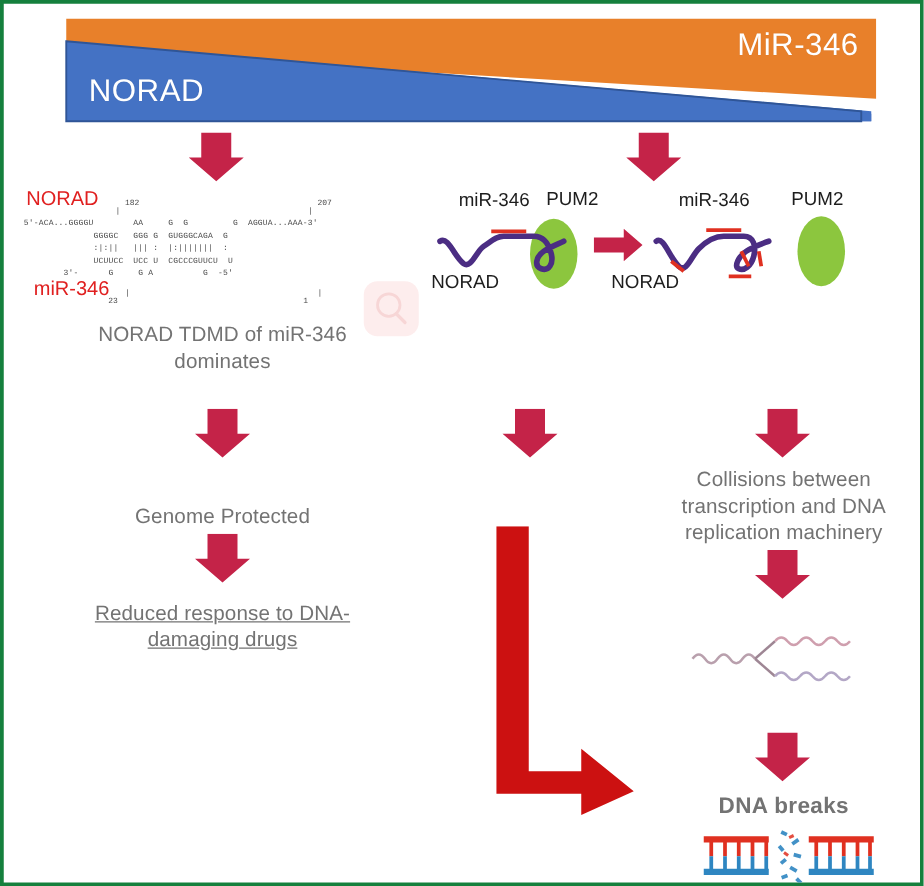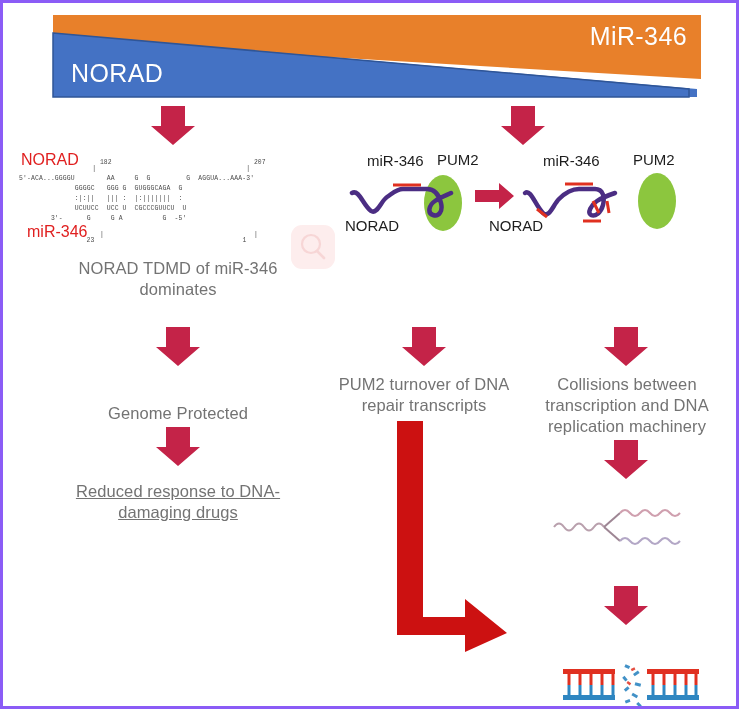--- a/index.html
+++ b/index.html
@@ -8,21 +8,21 @@
     background: #ffffff;
   }
   body {
     font-family: "Liberation Sans", sans-serif;
   }
   #figure {
     position: relative;
     width: 739px;
     height: 709px;
     background: #ffffff;
-    border: 3px solid #8b5cf6;
+    border: 3px solid #15803d;
     box-sizing: border-box;
     overflow: hidden;
   }
 
   
   .wedge-area {
     position: absolute;
     left: 46px;
     top: 8px;
     width: 652px;
@@ -238,21 +238,20 @@
         <polygon points="11,0 35,0 35,20 45,20 23,39 1,20 11,20" fill="#C42348"></polygon>
       </svg>
   </div>
   <div class="arrow-down" style="left:600px; top:324px;">
     <svg width="46" height="40" viewBox="0 0 46 40">
         <polygon points="11,0 35,0 35,20 45,20 23,39 1,20 11,20" fill="#C42348"></polygon>
       </svg>
   </div>
 
   <div class="node" style="left:40px; top:400px; width:270px;">Genome Protected</div>
-  <div class="node" style="left:326px; top:371px; width:190px;">PUM2 turnover of DNA repair transcripts</div>
   <div class="node" style="left:524px; top:371px; width:200px;">Collisions between transcription and DNA replication machinery</div>
 
   <div class="arrow-down" style="left:152px; top:424px;">
     <svg width="46" height="40" viewBox="0 0 46 40">
         <polygon points="11,0 35,0 35,20 45,20 23,39 1,20 11,20" fill="#C42348"></polygon>
       </svg>
   </div>
   <div class="arrow-down" style="left:600px; top:437px;">
     <svg width="46" height="40" viewBox="0 0 46 40">
         <polygon points="11,0 35,0 35,20 45,20 23,39 1,20 11,20" fill="#C42348"></polygon>
@@ -276,20 +275,21 @@
       <path d="M68,38 q5,-6 10,0 q5,6 10,0 q5,-6 10,0 q5,6 10,0 q5,-6 10,0 q5,6 10,0" fill="none" stroke="#b3a7c6" stroke-width="2"></path>
     </svg>
   </div>
 
   <div class="arrow-down" style="left:600px; top:583px;">
     <svg width="46" height="40" viewBox="0 0 46 40">
         <polygon points="11,0 35,0 35,20 45,20 23,39 1,20 11,20" fill="#C42348"></polygon>
       </svg>
   </div>
 
+  <div class="node bold" style="left:524px; top:630px; width:200px;">DNA breaks</div>
 
   <div class="icon-box" style="left:558px; top:660px;">
     <svg width="140" height="44" viewBox="0 0 140 44">
       <rect x="2" y="6" width="52" height="5" fill="#E03020"></rect>
       <rect x="2" y="32" width="52" height="5" fill="#2E86C1"></rect>
       <rect x="86" y="6" width="52" height="5" fill="#E03020"></rect>
       <rect x="86" y="32" width="52" height="5" fill="#2E86C1"></rect>
       <g stroke-width="3">
         <line x1="8" y1="8" x2="8" y2="22" stroke="#E03020"></line>
           <line x1="8" y1="22" x2="8" y2="35" stroke="#2E86C1"></line>

